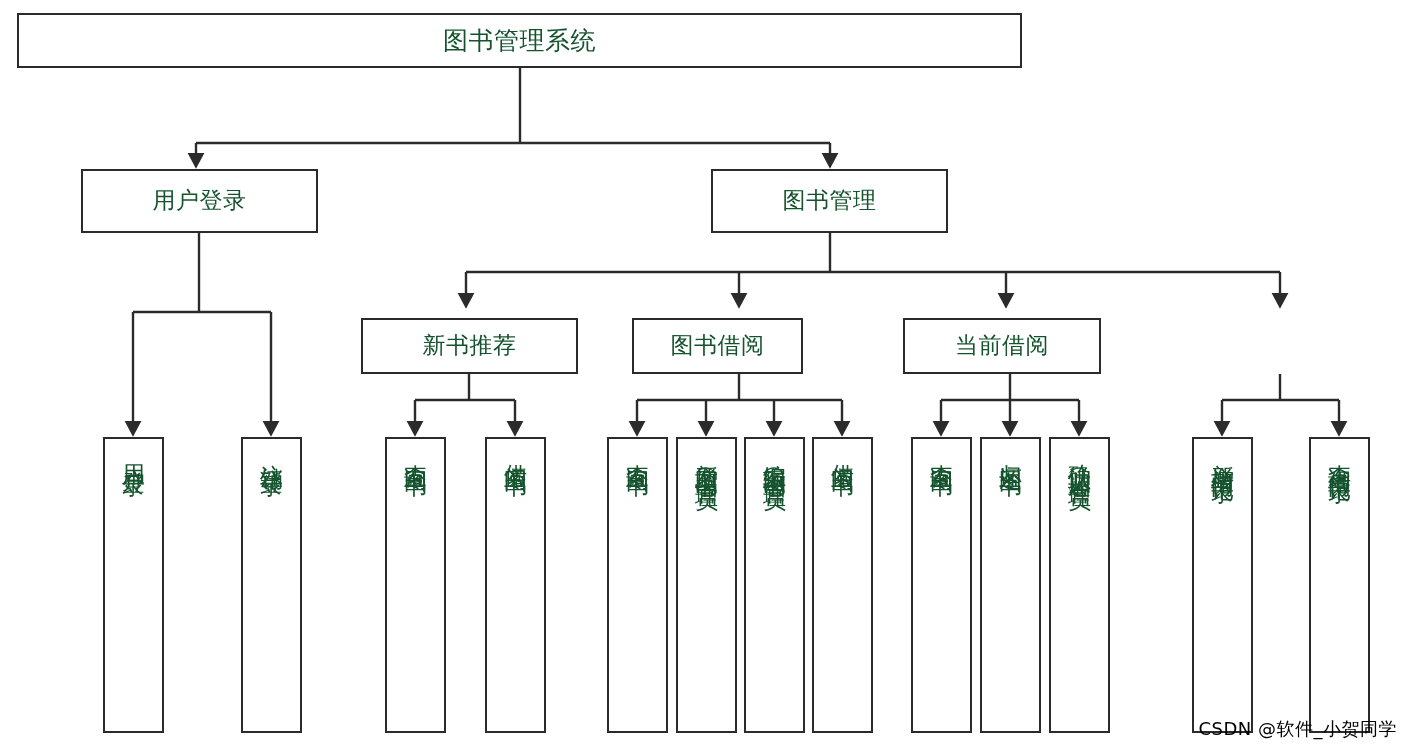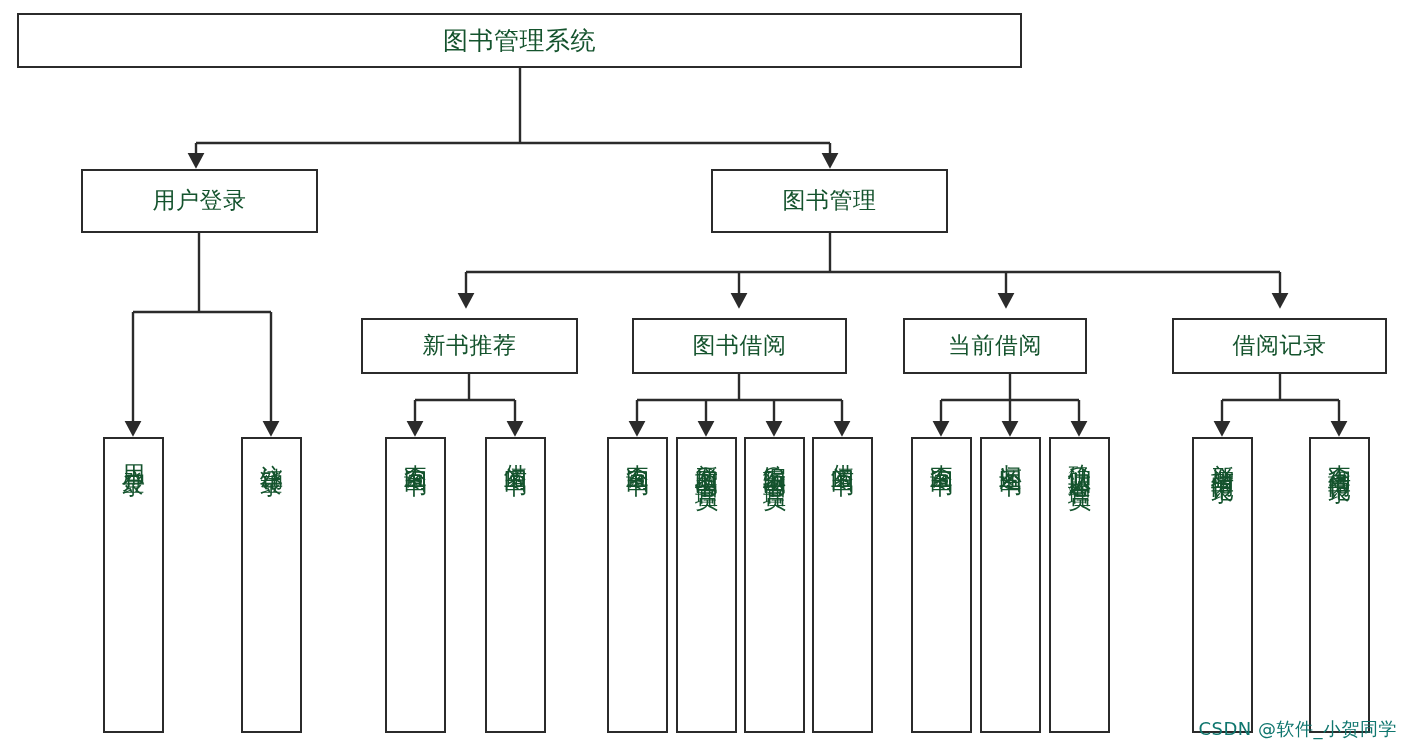--- a/index.html
+++ b/index.html
@@ -58,21 +58,21 @@
     letter-spacing: 3.5px;
     line-height: 1;
     white-space: pre-wrap;
     text-align: start;
   }
   .watermark {
     position: absolute;
     right: 8px;
     bottom: 6px;
     font-size: 18px;
-    color: #0f766e;
+    color: #000000;
     letter-spacing: 0.5px;
     white-space: nowrap;
     user-select: none;
   }
 </style>
 </head>
 <body>
 
 <div id="diagram-root">
 
@@ -134,28 +134,25 @@
   <div class="node node-l2" style="left:81px; top:169px; width:237px; height:64px;">
     <span class="label">用户登录</span>
   </div>
   <div class="node node-l3" style="left:361px; top:318px; width:217px; height:56px;">
     <span class="label">新书推荐</span>
   </div>
 
   <div class="node node-l2" style="left:711px; top:169px; width:237px; height:64px;">
     <span class="label">图书管理</span>
   </div>
-  <div class="node node-l3" style="left:632px; top:318px; width:215px; height:56px;">
+  <div class="node node-l3" style="left:632px; top:318px; width:171px; height:56px;">
     <span class="label">图书借阅</span>
   </div>
-  <div class="node node-l3" style="left:903px; top:318px; width:184px; height:56px;">
+  <div class="node node-l3" style="left:903px; top:318px; width:198px; height:56px;">
     <span class="label">当前借阅</span>
-  </div>
-  <div class="node node-l3" style="left:1172px; top:318px; width:215px; height:56px;">
-    <span class="label">借阅记录</span>
   </div>
 
   <div class="node node-leaf" style="left:103px; top:437px; width:61px; height:296px;">
     <span class="label">用户登录</span>
   </div>
   <div class="node node-leaf" style="left:241px; top:437px; width:61px; height:296px;">
     <span class="label">注销登录</span>
   </div>
 
   <div class="node node-leaf" style="left:385px; top:437px; width:61px; height:296px;">

